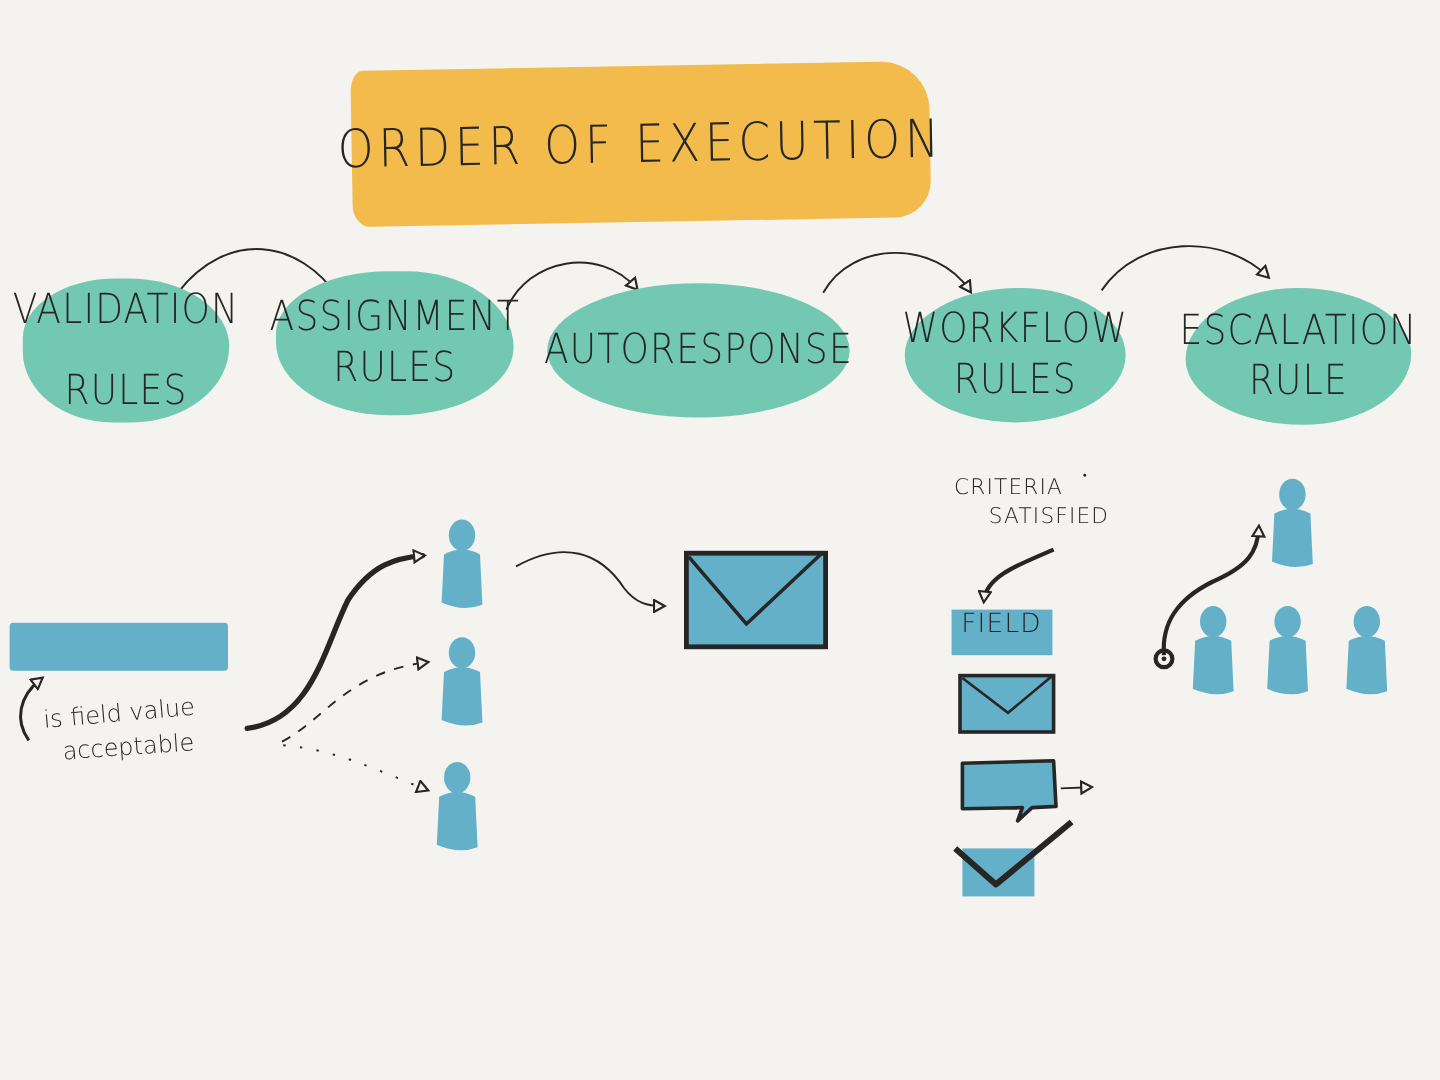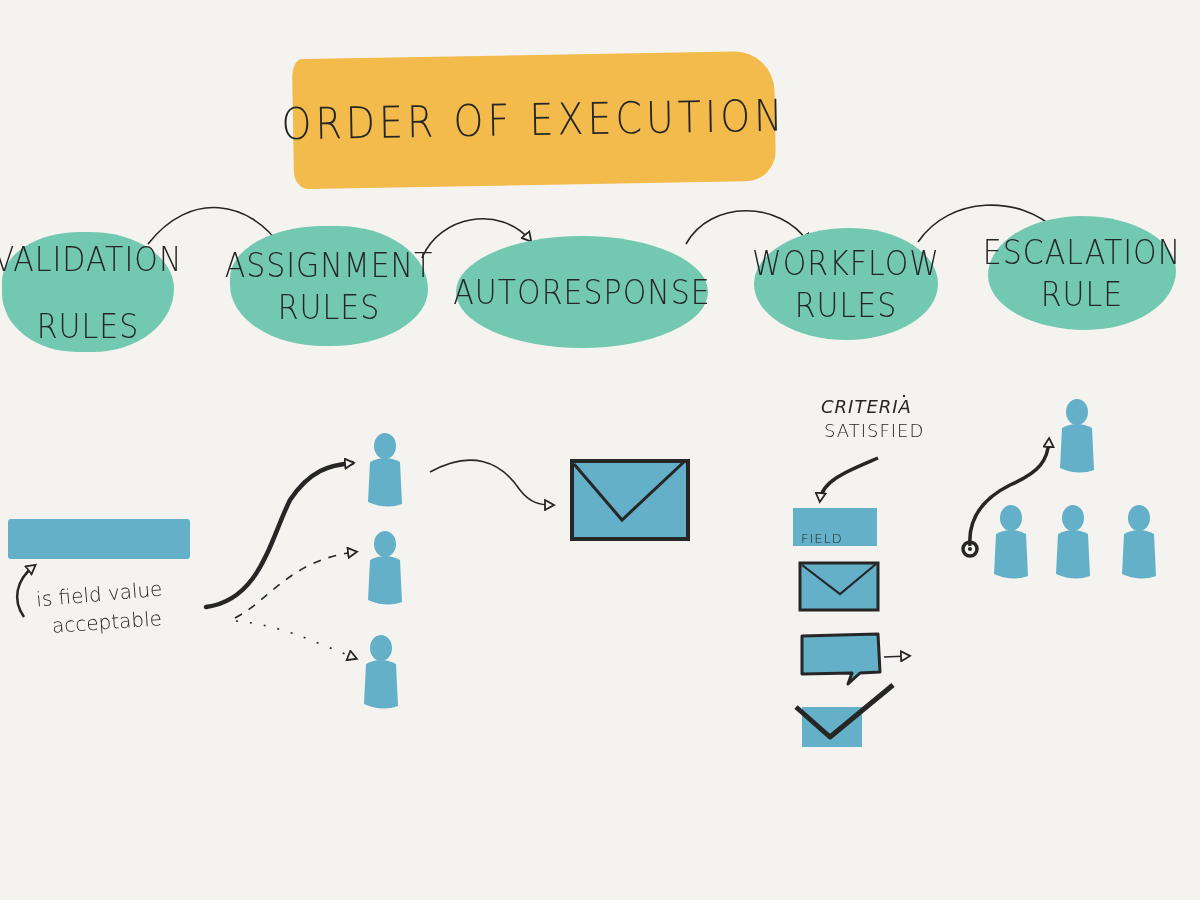--- a/index.html
+++ b/index.html
@@ -24,22 +24,22 @@
   }
   .title-text { font-size: 38px; letter-spacing: 4px; transform: scaleY(1.15); font-weight: 300; }
   .blob {
     background: #73c8b1; display: flex; flex-direction: column;
     align-items: center; justify-content: center; text-align: center;
   }
   .blob span { font-size: 30px; line-height: 42px; transform: scaleY(1.15); display: block; }
   .note { font-size: 20px; text-transform: none; letter-spacing: 0; }
   .small-cap { font-size: 18px; letter-spacing: 1px; }
   .field-tag {
-    background: #63b0c8; display: flex; align-items: flex-end; padding-left: 8px;
-    font-size: 13px; letter-spacing: 1px;
+    background: #63b0c8; display: flex; align-items: flex-start; padding-left: 8px;
+    font-size: 22px; letter-spacing: 1px;
   }
 </style>
 </head>
 <body>
 
 <div class="abs title-box">
   <div class="hand title-text">ORDER OF EXECUTION</div>
 </div>
 
 <svg class="canvas" width="1200" height="900" viewBox="0 0 1200 900">
@@ -122,41 +122,41 @@
         <ellipse cx="19" cy="14" rx="11" ry="13"></ellipse>
         <path d="M4,30 Q19,22 34,30 L36,72 Q20,78 2,70 Z"></path>
       </g>
     <g transform="translate(1120,504)">
         <ellipse cx="19" cy="14" rx="11" ry="13"></ellipse>
         <path d="M4,30 Q19,22 34,30 L36,72 Q20,78 2,70 Z"></path>
       </g>
   </g>
 </svg>
 
-<div class="abs blob" style="left:2px; top:232px; width:172px; height:120px; border-radius:48% 52% 50% 46% / 44% 50% 56% 52%;gap:25px;">
+<div class="abs blob" style="left:19px; top:232px; width:172px; height:120px; border-radius:48% 52% 50% 46% / 44% 50% 56% 52%;gap:25px;">
   <span class="hand">VALIDATION</span>
   <span class="hand">RULES</span>
 </div>
 <div class="abs blob" style="left:230px; top:226px; width:198px; height:120px; border-radius:50% 48% 52% 50% / 46% 56% 50% 54%;">
   <span class="hand">ASSIGNMENT</span>
   <span class="hand">RULES</span>
 </div>
 <div class="abs blob" style="left:456px; top:236px; width:252px; height:112px; border-radius:50%;">
   <span class="hand">AUTORESPONSE</span>
 </div>
-<div class="abs blob" style="left:754px; top:228px; width:184px; height:112px; border-radius:52% 48% 50% 50% / 50% 50% 50% 50%;">
+<div class="abs blob" style="left:754px; top:240px; width:184px; height:112px; border-radius:52% 48% 50% 50% / 50% 50% 50% 50%;">
   <span class="hand">WORKFLOW</span>
   <span class="hand">RULES</span>
 </div>
-<div class="abs blob" style="left:988px; top:216px; width:188px; height:114px; border-radius:50% 50% 48% 52% / 52% 48% 52% 48%;">
+<div class="abs blob" style="left:988px; top:240px; width:188px; height:114px; border-radius:50% 50% 48% 52% / 52% 48% 52% 48%;">
   <span class="hand">ESCALATION</span>
   <span class="hand">RULE</span>
 </div>
 
 <div class="abs hand note" style="left:36px; top:582px; transform:rotate(-5deg);">is field value</div>
 <div class="abs hand note" style="left:52px; top:610px; transform:rotate(-4deg);">acceptable</div>
 
-<div class="abs hand small-cap" style="left:821px; top:396px;font-style:italic;">CRITERIA</div>
+<div class="abs hand small-cap" style="left:795px; top:396px;">CRITERIA</div>
 <div class="abs hand small-cap" style="left:824px; top:420px;">SATISFIED</div>
 
 <div class="abs hand field-tag" style="left:793px; top:508px; width:76px; height:38px;">
   <span>FIELD</span>
 </div>
 
 </body></html>

